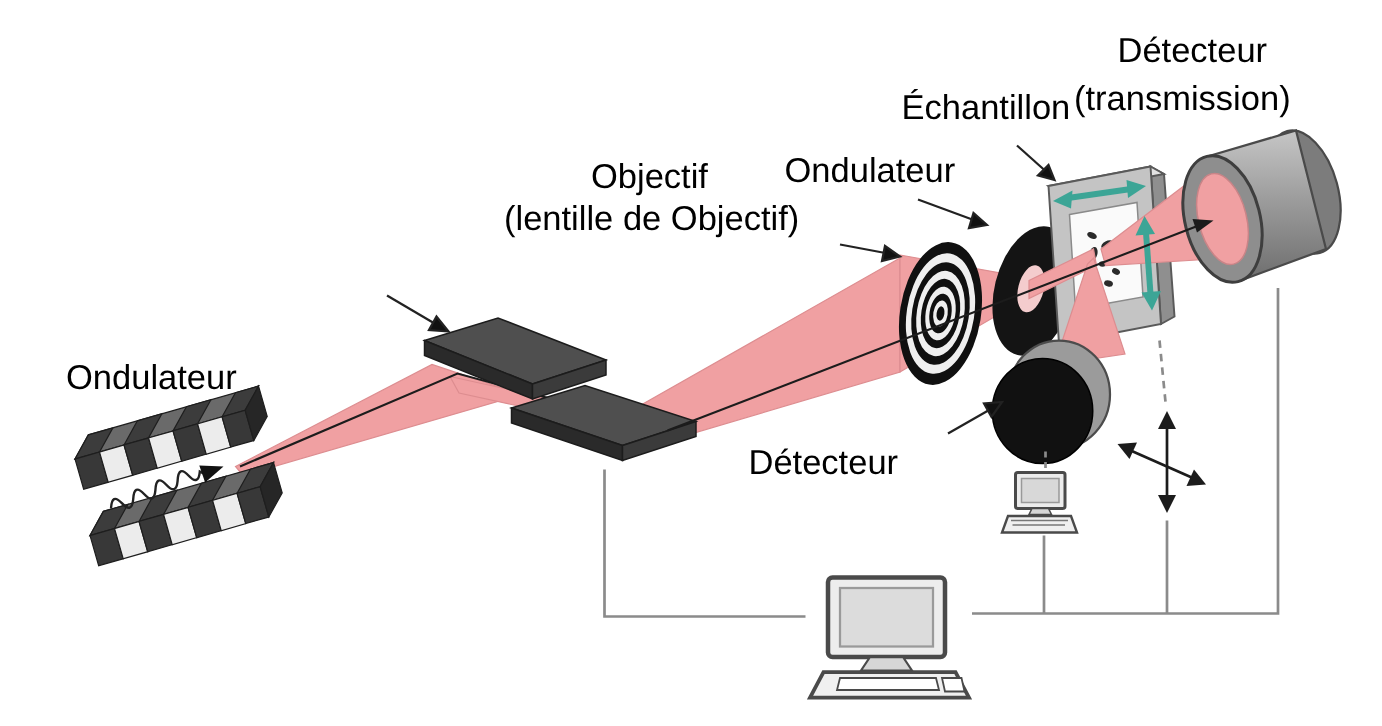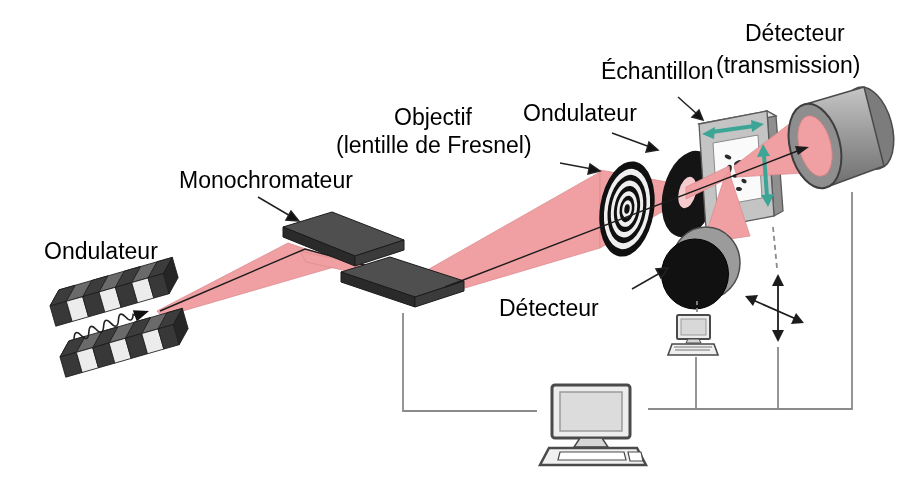--- a/index.html
+++ b/index.html
@@ -202,21 +202,20 @@
           <polygon points="703,120 692,117 699,110"></polygon>
     </g>
     <g>
       <line x1="632" y1="289" x2="660" y2="273"></line>
           <polygon points="668,268 656,269 661,278"></polygon>
     </g>
   </g>
 </svg>
 
   <div class="lbl" style="left:44px;top:237px;text-align:center;">Ondulateur</div>
-  <div class="lbl" style="left:179px;top:166px;">Monochromateur</div>
   <div class="lbl" style="left:394px;top:103px;">Objectif</div>
-  <div class="lbl" style="left:336px;top:131px;">(lentille de Fresnel)</div>
+  <div class="lbl" style="left:336px;top:131px;">(lentille de Objectif)</div>
   <div class="lbl" style="left:523px;top:99px;">Ondulateur</div>
   <div class="lbl" style="left:601px;top:57px;">Échantillon</div>
   <div class="lbl" style="left:745px;top:19px;">Détecteur</div>
   <div class="lbl" style="left:716px;top:51px;">(transmission)</div>
   <div class="lbl center" style="left:499px;top:294px;">Détecteur</div>
 </div>
 
 </body></html>

